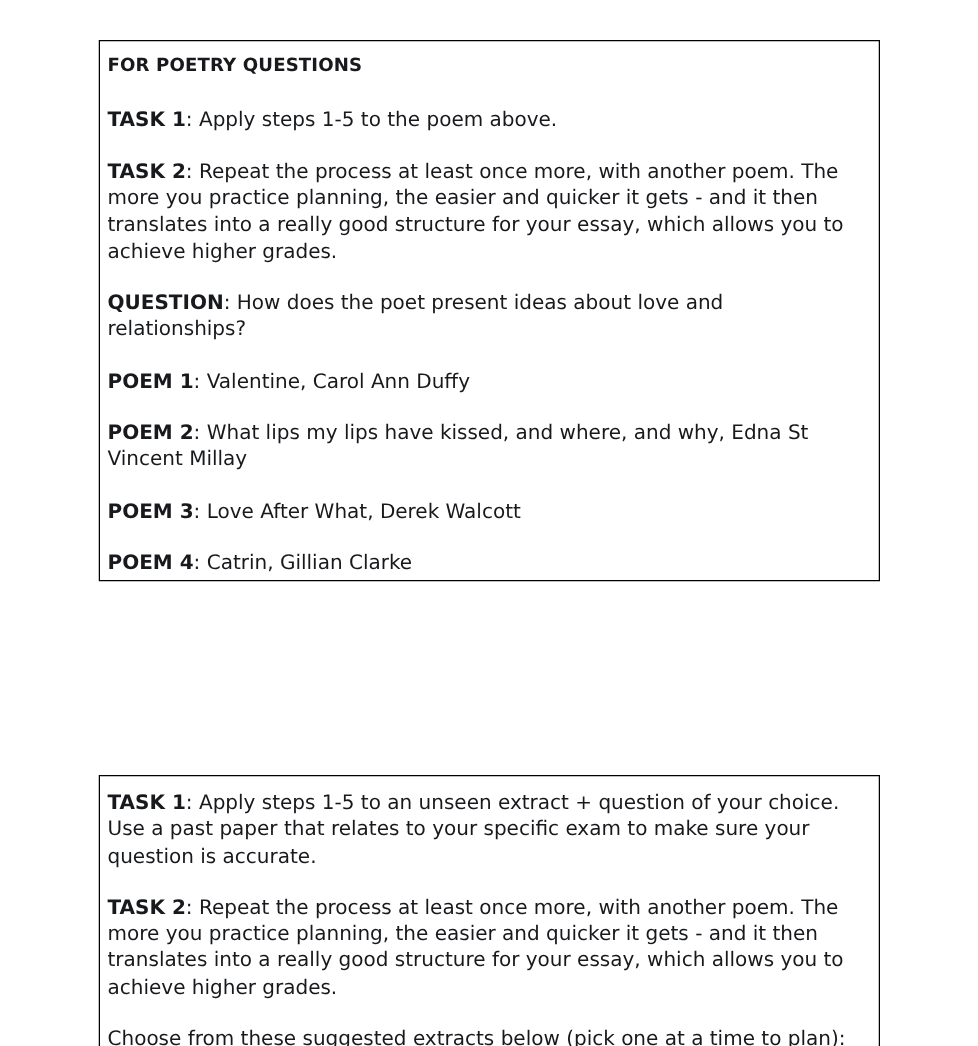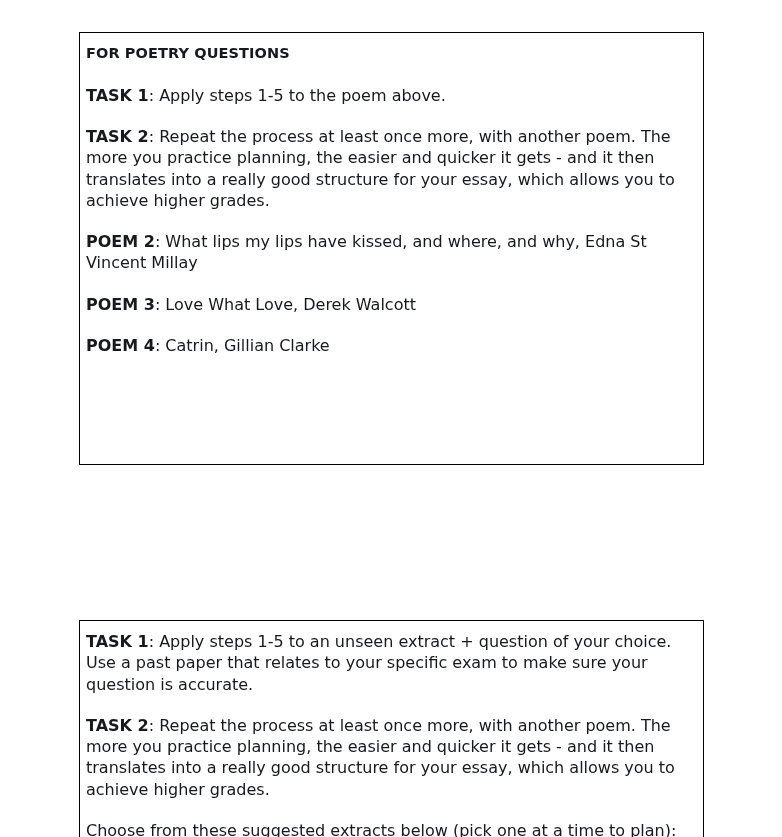--- a/index.html
+++ b/index.html
@@ -83,25 +83,27 @@
   <section class="box" id="poetry-box">
     <div class="box-inner">
 
       <p class="heading">FOR POETRY QUESTIONS</p>
 
       <p class="para"><b>TASK 1</b><span>: Apply steps 1-5 to the poem above.</span></p>
 
       <p class="para"><b>TASK 2</b><span>: Repeat the process at least once more, with another poem. The more you practice planning, the easier and quicker it gets - and it then translates into a really good structure for your essay, which allows you to achieve higher grades.</span></p>
 
 
+      <p class="para"><b>QUESTION</b><span>: How does the poet present ideas about love and relationships?</span></p>
 
+      <p class="para"><b>POEM 1</b><span>: Valentine, Carol Ann Duffy</span></p>
 
       <p class="para"><b>POEM 2</b><span>: What lips my lips have kissed, and where, and why, Edna St Vincent Millay</span></p>
 
-      <p class="para"><b>POEM 3</b><span>: Love What Love, Derek Walcott</span></p>
+      <p class="para"><b>POEM 3</b><span>: Love After What, Derek Walcott</span></p>
 
       <p class="para"><b>POEM 4</b><span>: Catrin, Gillian Clarke</span></p>
 
 
     </div>
   </section>
 
   <section class="box" id="prose-box">
     <div class="box-inner">
 

